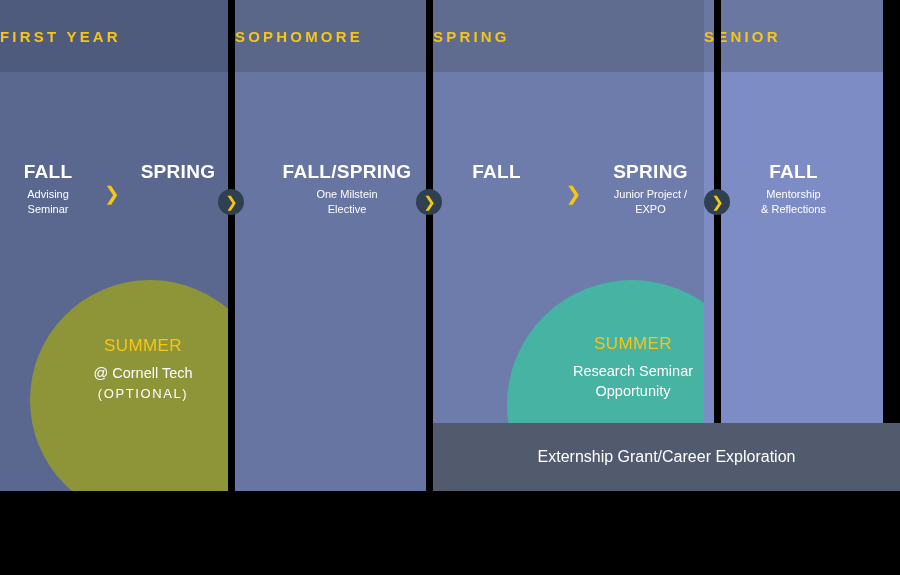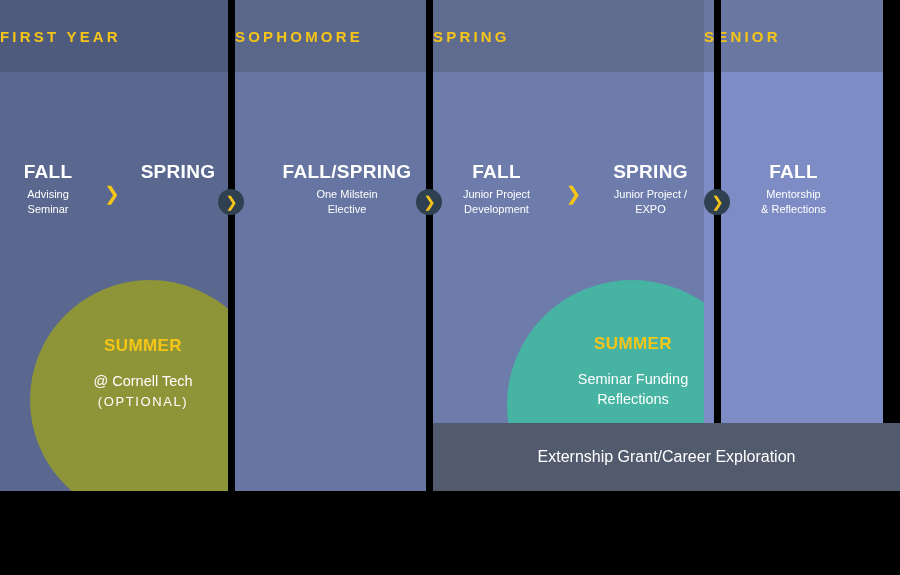--- a/index.html
+++ b/index.html
@@ -39,22 +39,22 @@
   
   .node{position:absolute;width:26px;height:26px;border-radius:50%;
         background:#2f4050;display:flex;align-items:center;justify-content:center;
         z-index:40;}
   .node span{color:#f5c518;font-size:15px;font-weight:bold;line-height:1;
              font-family:"DejaVu Sans",sans-serif;margin-left:1px;}
 
   
   .circle{position:absolute;border-radius:50%;}
   .circle-text{position:absolute;text-align:center;color:#fff;z-index:20;}
-  .circle-title{color:#f5c518;font-weight:bold;font-size:17px;letter-spacing:.4px;
-                margin-bottom:16px;}
+  .circle-title{color:#f5c518;font-weight:normal;font-size:17px;letter-spacing:.4px;
+                margin-bottom:8px;}
   .circle-line{font-size:14.5px;line-height:1.35;}
   .circle-note{font-size:13px;letter-spacing:1.6px;line-height:1.5;}
 
   
   #externship{position:absolute;background:#525b6e;display:flex;
               align-items:center;justify-content:center;z-index:30;}
   #externship .lbl{color:#fff;font-size:16px;}
 
   
   #footer{position:absolute;left:0;width:900px;background:#26384a;
@@ -111,28 +111,27 @@
 
   <div class="col c3" style="left:433px;width:281px;height:423px;">
     <div class="col-head">
       <div class="col-head-label">SPRING</div>
     </div>
     <div class="col-body">
 
       <div class="circle" style="left:74px;top:208px;width:250px;height:250px;background:#46b3a3;"></div>
       <div class="circle-text" style="left:110px;top:262px;width:180px;">
         <div class="circle-title">SUMMER</div>
-        <div class="circle-line">Seminar Funding</div>
-        <div class="circle-line">Reflections</div>
+        <div class="circle-line">Research Seminar</div>
+        <div class="circle-line">Opportunity</div>
       </div>
     </div>
     <div class="terms" style="top:160px;">
       <div class="term" style="width:112px;">
         <div class="term-season">FALL</div>
-        <div class="term-detail pre">Junior Project<br>Development</div>
       </div>
       <div class="inline-chevron">❯</div>
       <div class="term" style="width:112px;">
         <div class="term-season">SPRING</div>
         <div class="term-detail pre">Junior Project /<br>EXPO</div>
       </div>
     </div>
   </div>
 
   <div class="col c4" style="left:704px;width:179px;height:445px;">

